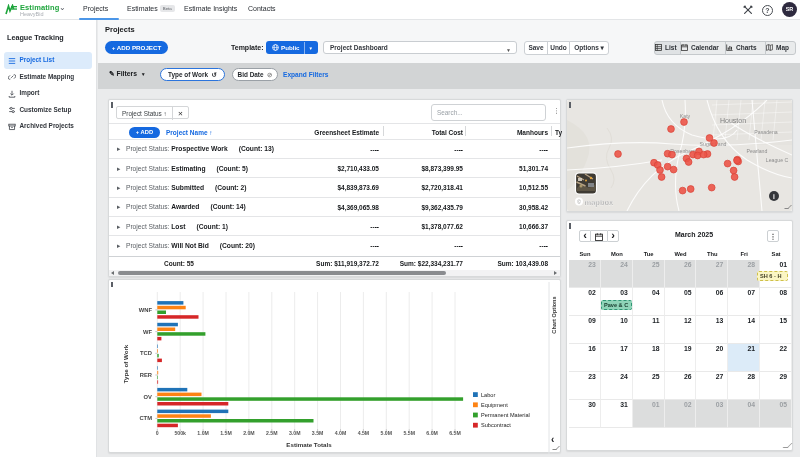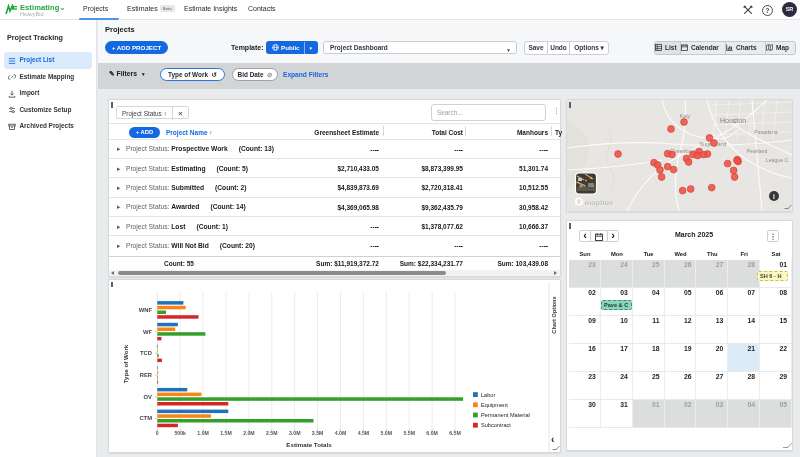--- a/index.html
+++ b/index.html
@@ -87,21 +87,21 @@
   <svg class="abs" style="left:743px; top:5px;" width="10" height="10" viewBox="0 0 10 10">
     <path d="M1.4 1.4 L8.4 8.4 M8.6 1.4 L1.6 8.4" stroke="#42464c" stroke-width="1.2" stroke-linecap="round"></path>
     <path d="M1.2 1.2 l1.8 0 M1.2 1.2 l0 1.8" stroke="#3c4046" stroke-width="1.1"></path>
     <path d="M8.8 1.2 l-1.8 0 M8.8 1.2 l0 1.8" stroke="#3c4046" stroke-width="1.1"></path>
   </svg>
   <div class="abs" style="left:762px; top:4.5px; width:11px; height:11px; border:1px solid #4a4e54; border-radius:50%; color:#4a4e54; font-size:7px; text-align:center; line-height:10px; font-weight:bold;">?</div>
   <div id="avatar">SR</div>
 </div>
 
 <div id="side">
-  <h3>Project Tracking</h3>
+  <h3>League Tracking</h3>
   <div class="sitem sel"><svg class="sicon" viewBox="0 0 10 10">
         <path d="M1 2h8M1 5h8M1 8h8" stroke="#1569e0" stroke-width="1.1"></path>
       </svg>Project List</div>
   <div class="sitem"><svg class="sicon" viewBox="0 0 10 10">
         <path d="M4 6 L6.5 3.5 M3 7.5 a1.8 1.8 0 0 1 -2.5-2.5l2-2 M7 2.5 a1.8 1.8 0 0 1 2.5 2.5l-2 2" stroke="#3a3e45" stroke-width="1" fill="none"></path>
       </svg>Estimate Mapping</div>
   <div class="sitem"><svg class="sicon" viewBox="0 0 10 10">
         <path d="M5 1v5 M3 4.5 L5 6.5 L7 4.5 M1.5 7.5 v1.5 h7 v-1.5" stroke="#3a3e45" stroke-width="1" fill="none"></path>
       </svg>Import</div>
   <div class="sitem"><svg class="sicon" viewBox="0 0 10 10">

